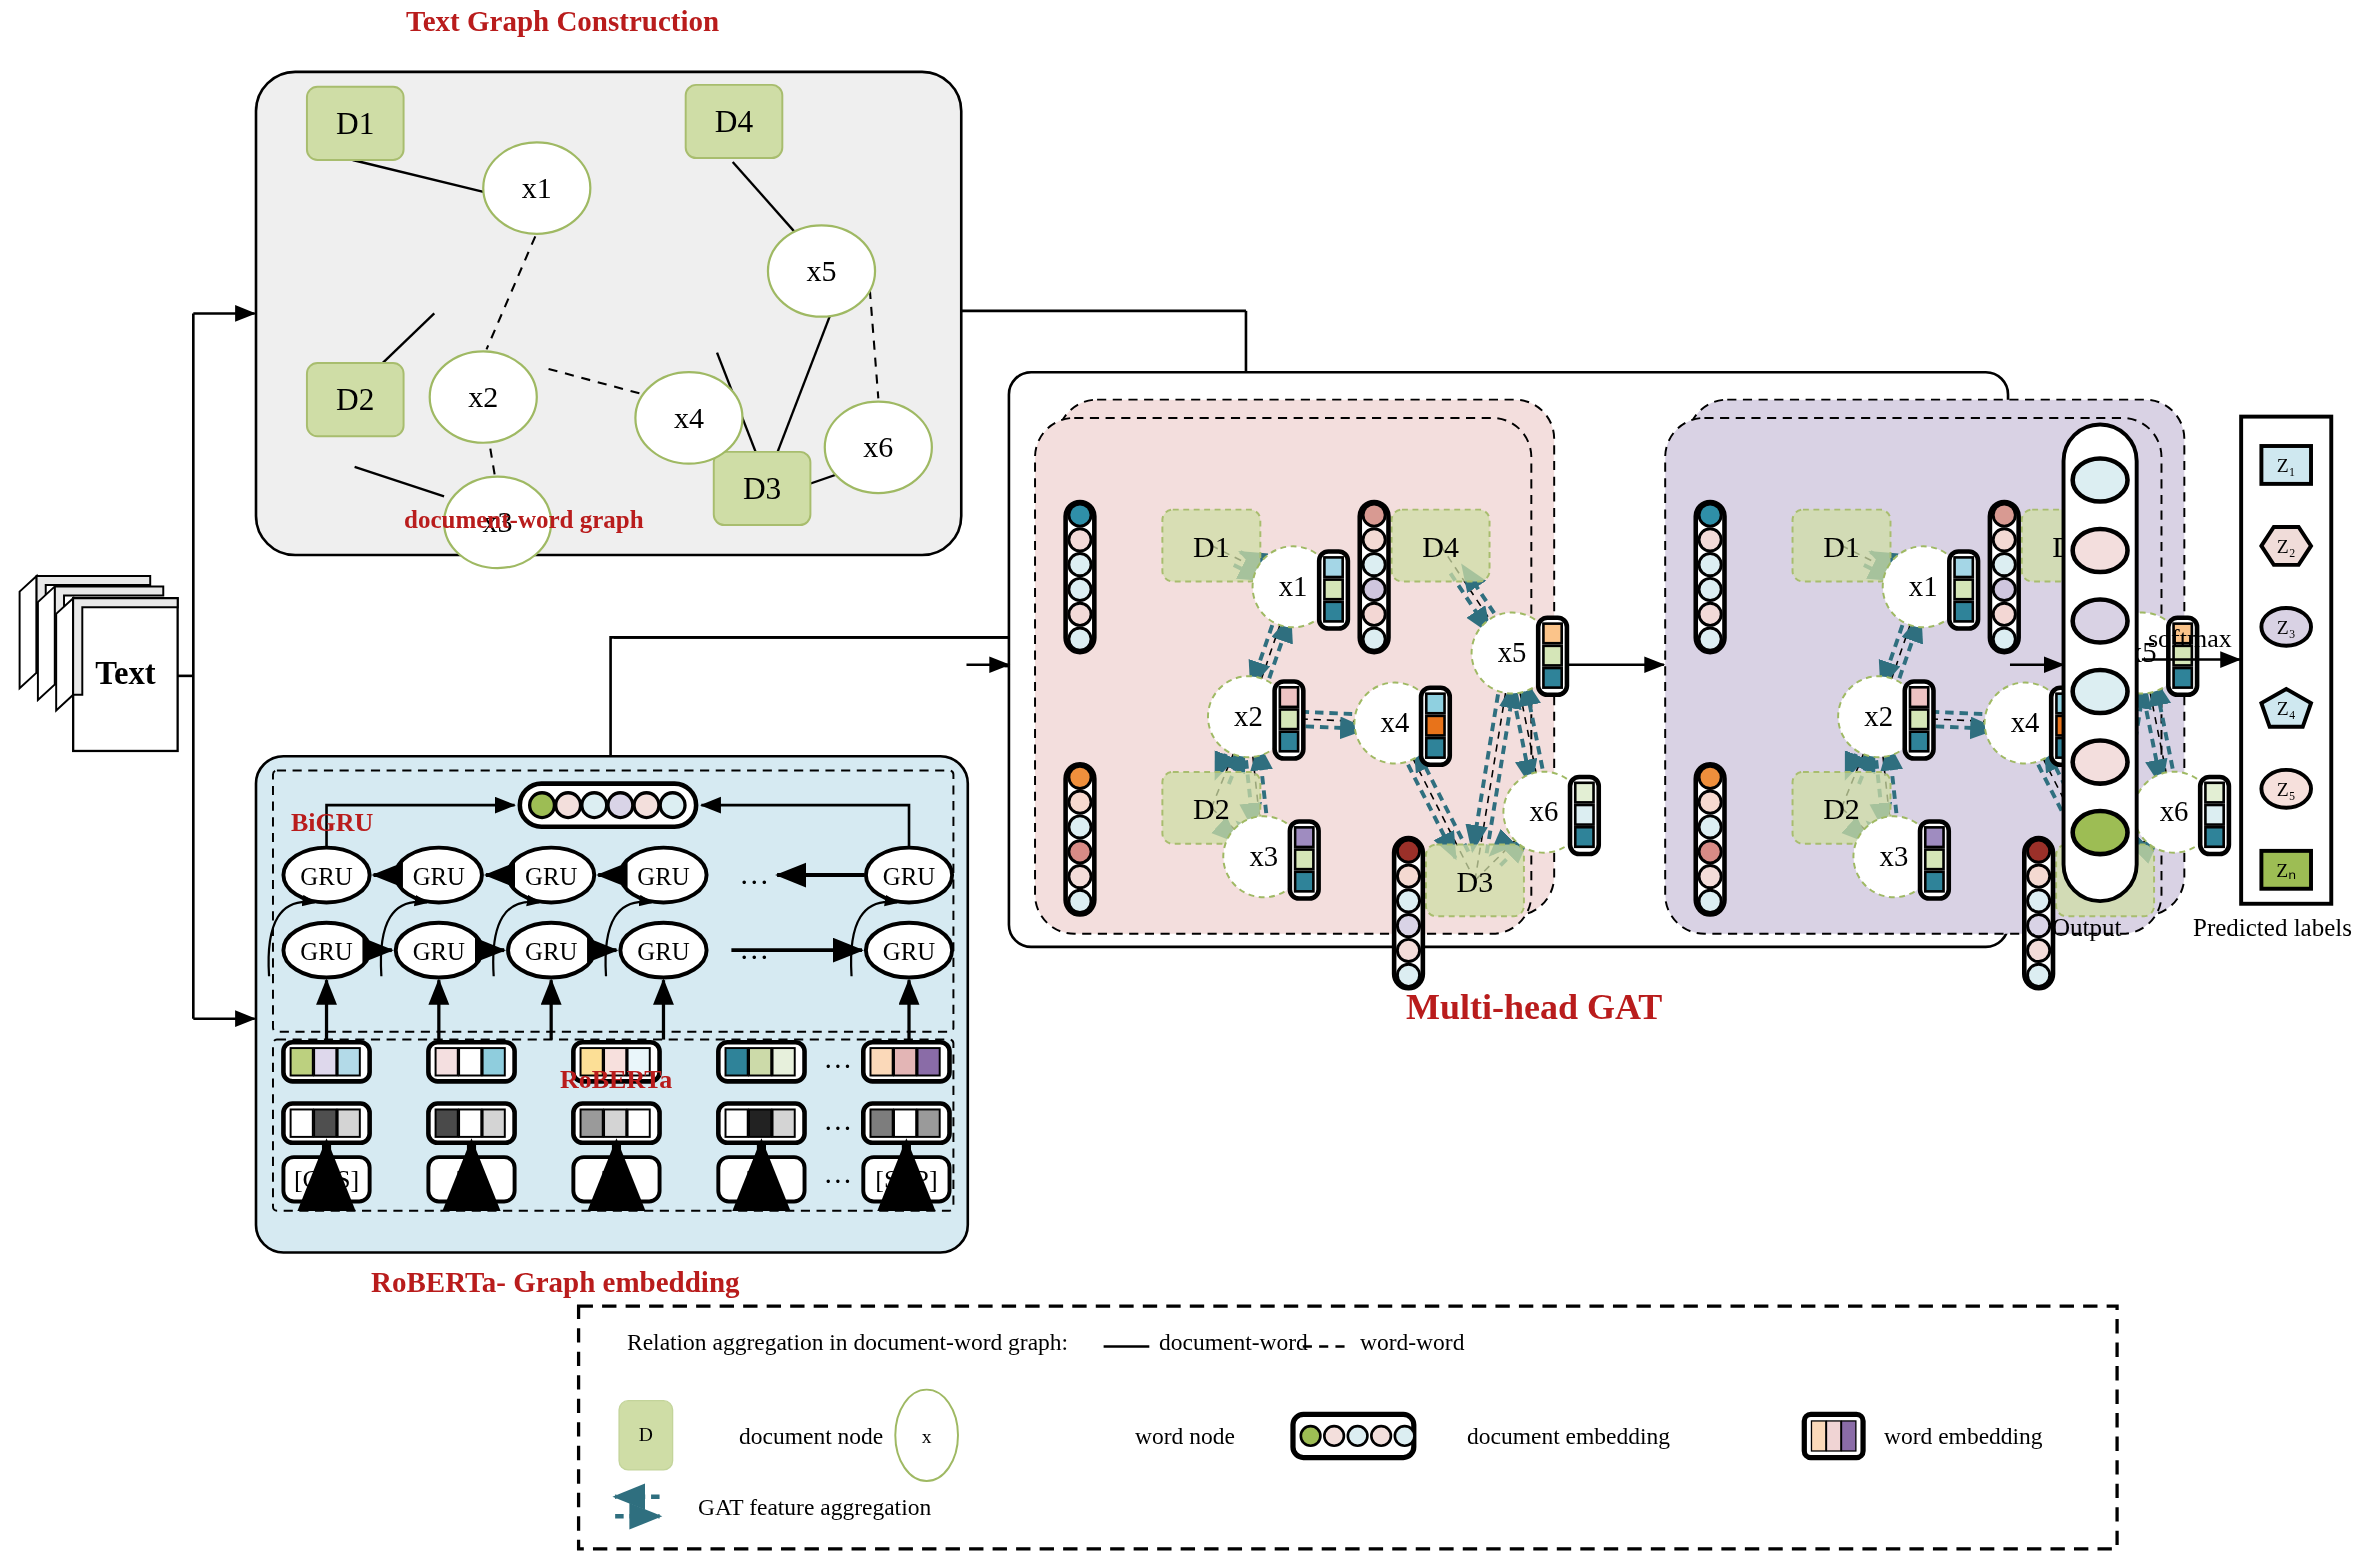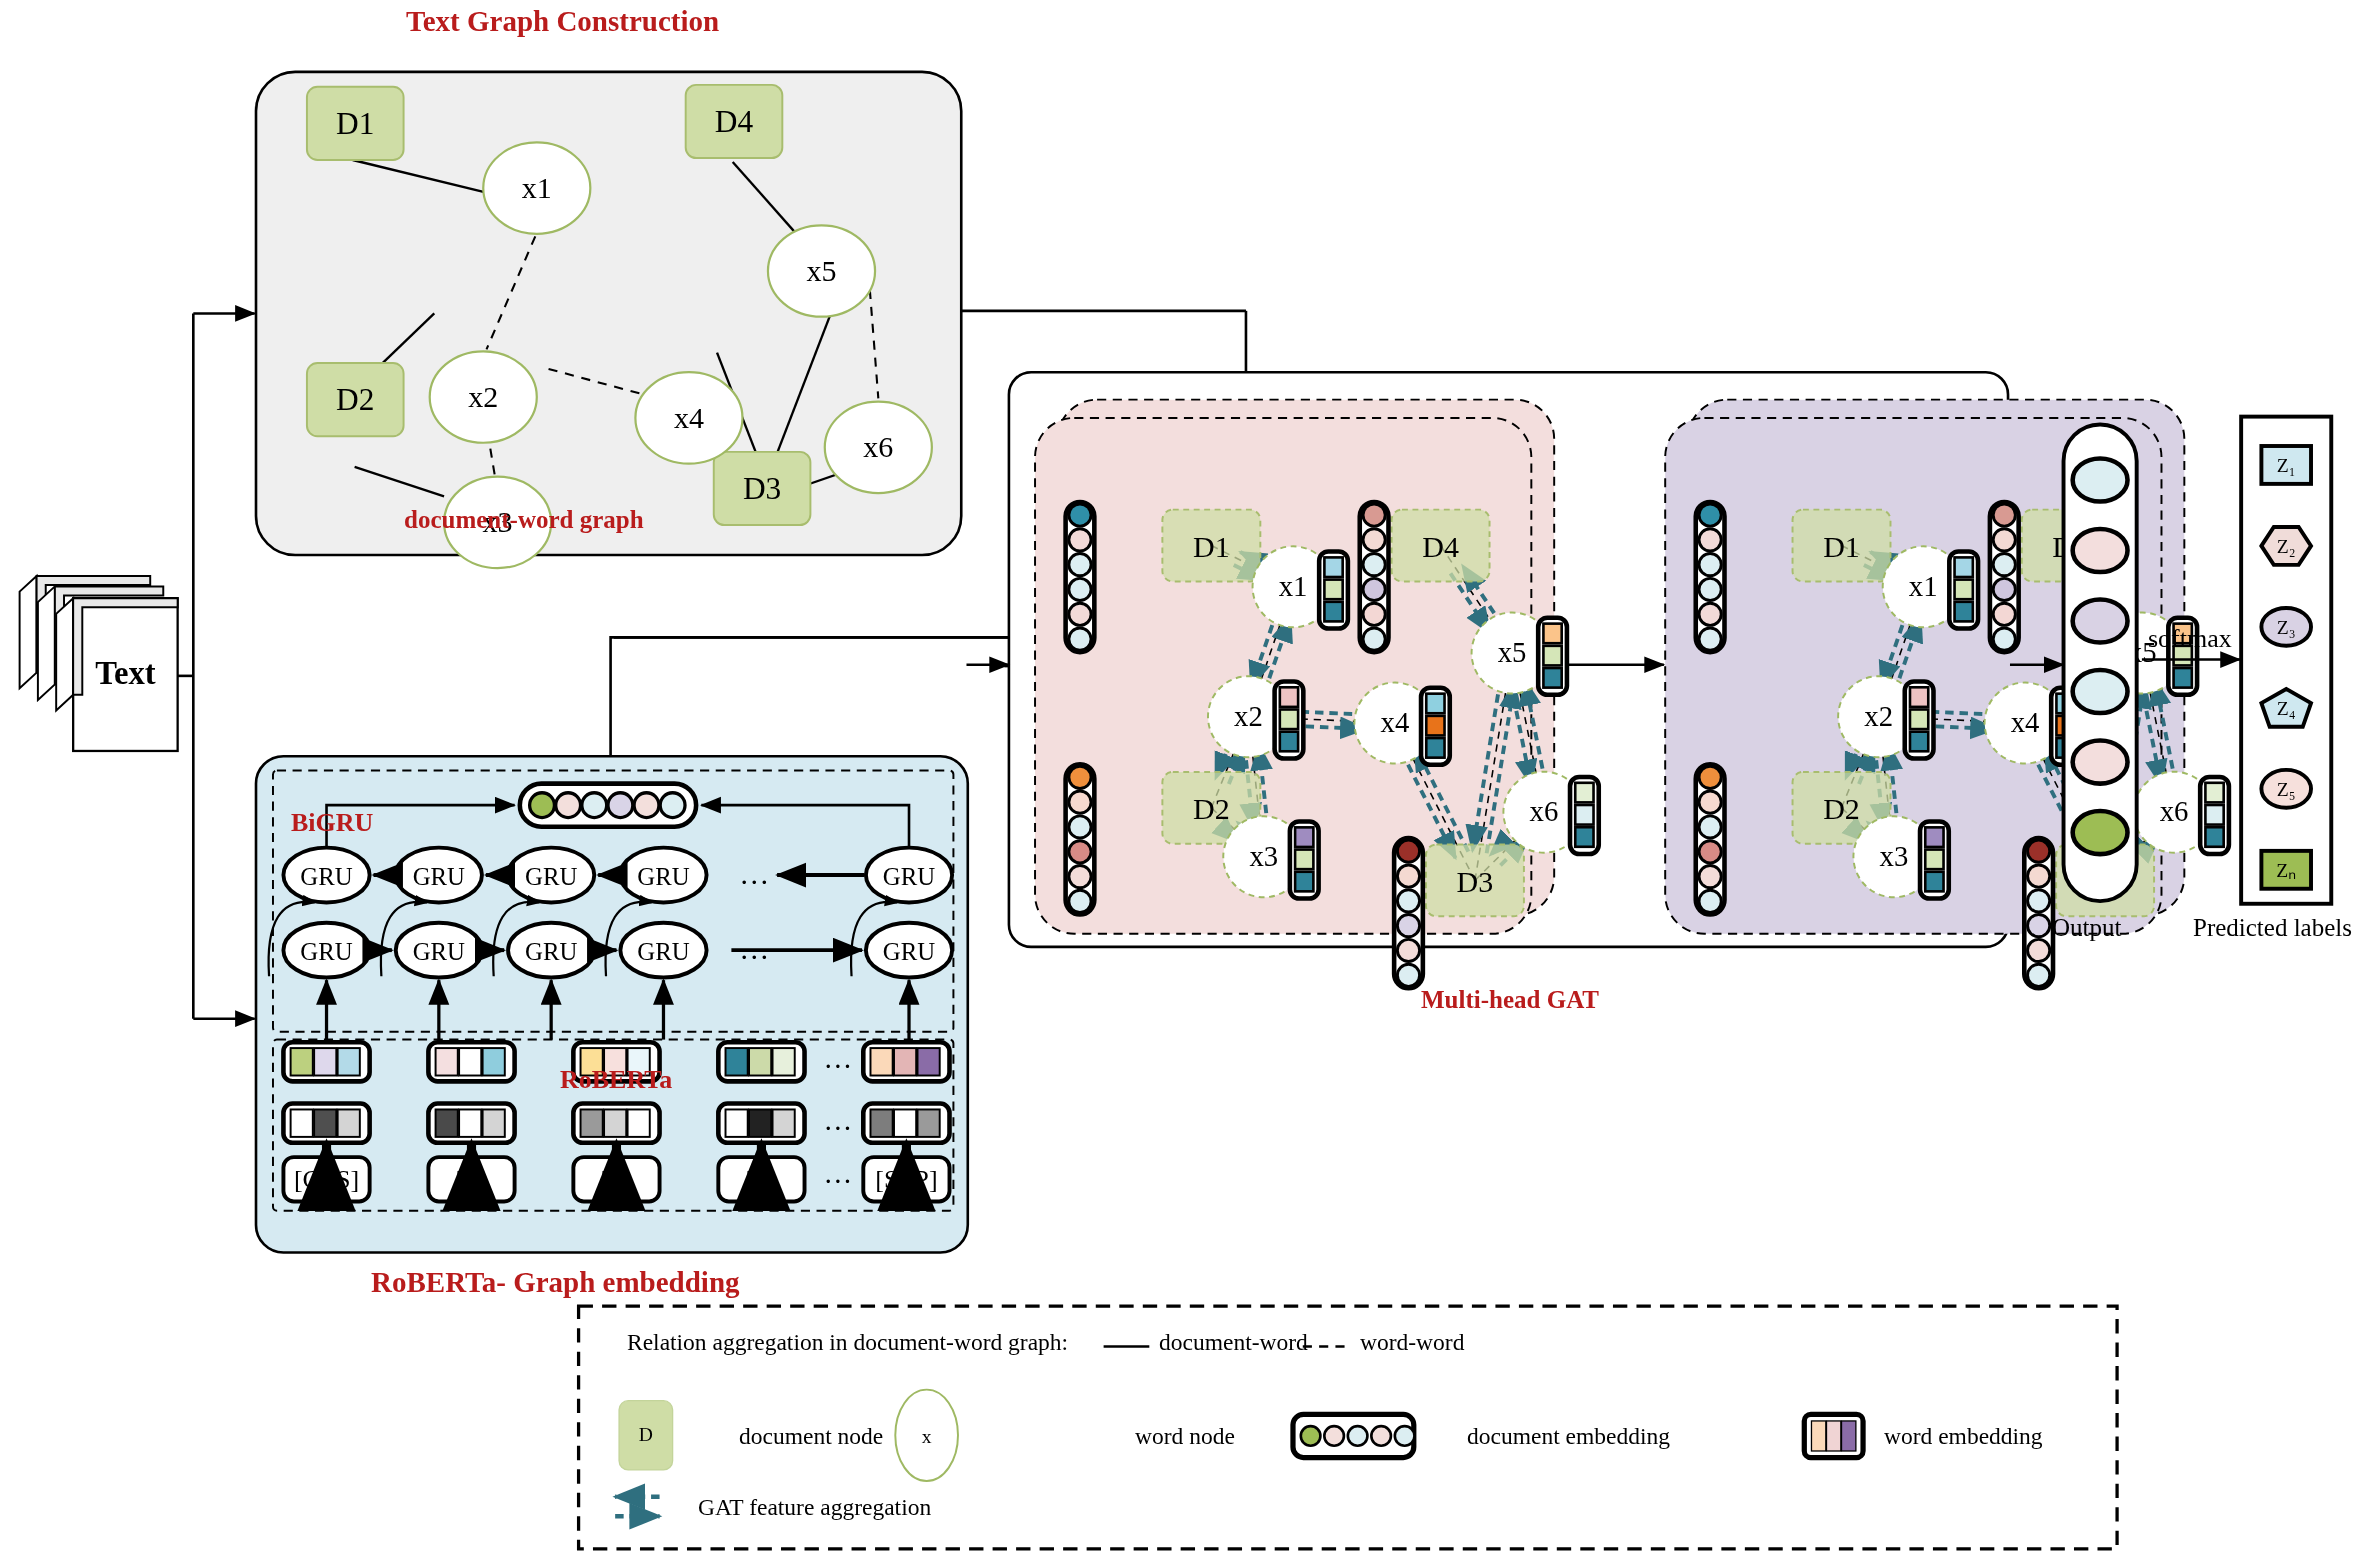--- a/index.html
+++ b/index.html
@@ -616,21 +616,21 @@
   <rect x="2820" y="2176" width="22" height="46" fill="#8a6ca7" stroke="#000" stroke-width="2"></rect>
 
   <g stroke="#2f6f7f" stroke-width="7" fill="none" stroke-dasharray="13 9">
     <path d="M1010,2292 L942,2292" marker-end="url(#aht)"></path>
     <path d="M942,2322 L1010,2322" marker-end="url(#aht)"></path>
   </g>
 </svg>
 
 <div class="ttl" style="left:406px;top:5.2px;font-size:29px;">Text Graph Construction</div>
 <div class="ttl" style="left:404px;top:506px;font-size:25px;">document-word graph</div>
-<div class="ttl" style="left:1406px;top:986px;font-size:25px;margin-left:15px;">Multi-head GAT</div>
+<div class="ttl" style="left:1406px;top:986px;font-size:36px;">Multi-head GAT</div>
 <div class="ttl" style="left:371px;top:1266px;font-size:29px;">RoBERTa- Graph embedding</div>
 <div class="ttl" style="left:291px;top:784px;font-size:26px;margin-top:24px;">BiGRU</div>
 <div class="ttl" style="left:560px;top:1065px;font-size:26px;">RoBERTa</div>
 <div style="position:absolute;left:2148px;top:624px;font-size:26px;font-family:'Liberation Serif',serif;">softmax</div>
 <div style="position:absolute;left:2052px;top:914px;font-size:25px;font-family:'Liberation Serif',serif;">Output</div>
 <div style="position:absolute;left:2193px;top:914px;font-size:25px;font-family:'Liberation Serif',serif;">Predicted labels</div>
 
 <div style="position:absolute;left:627px;top:1329px;font-size:23.5px;font-family:'Liberation Serif',serif;">Relation aggregation  in document-word graph:</div>
 <div style="position:absolute;left:1159px;top:1329px;font-size:23.5px;font-family:'Liberation Serif',serif;">document-word</div>
 <div style="position:absolute;left:1360px;top:1329px;font-size:23.5px;font-family:Liberation Serif, serif;">word-word</div>

